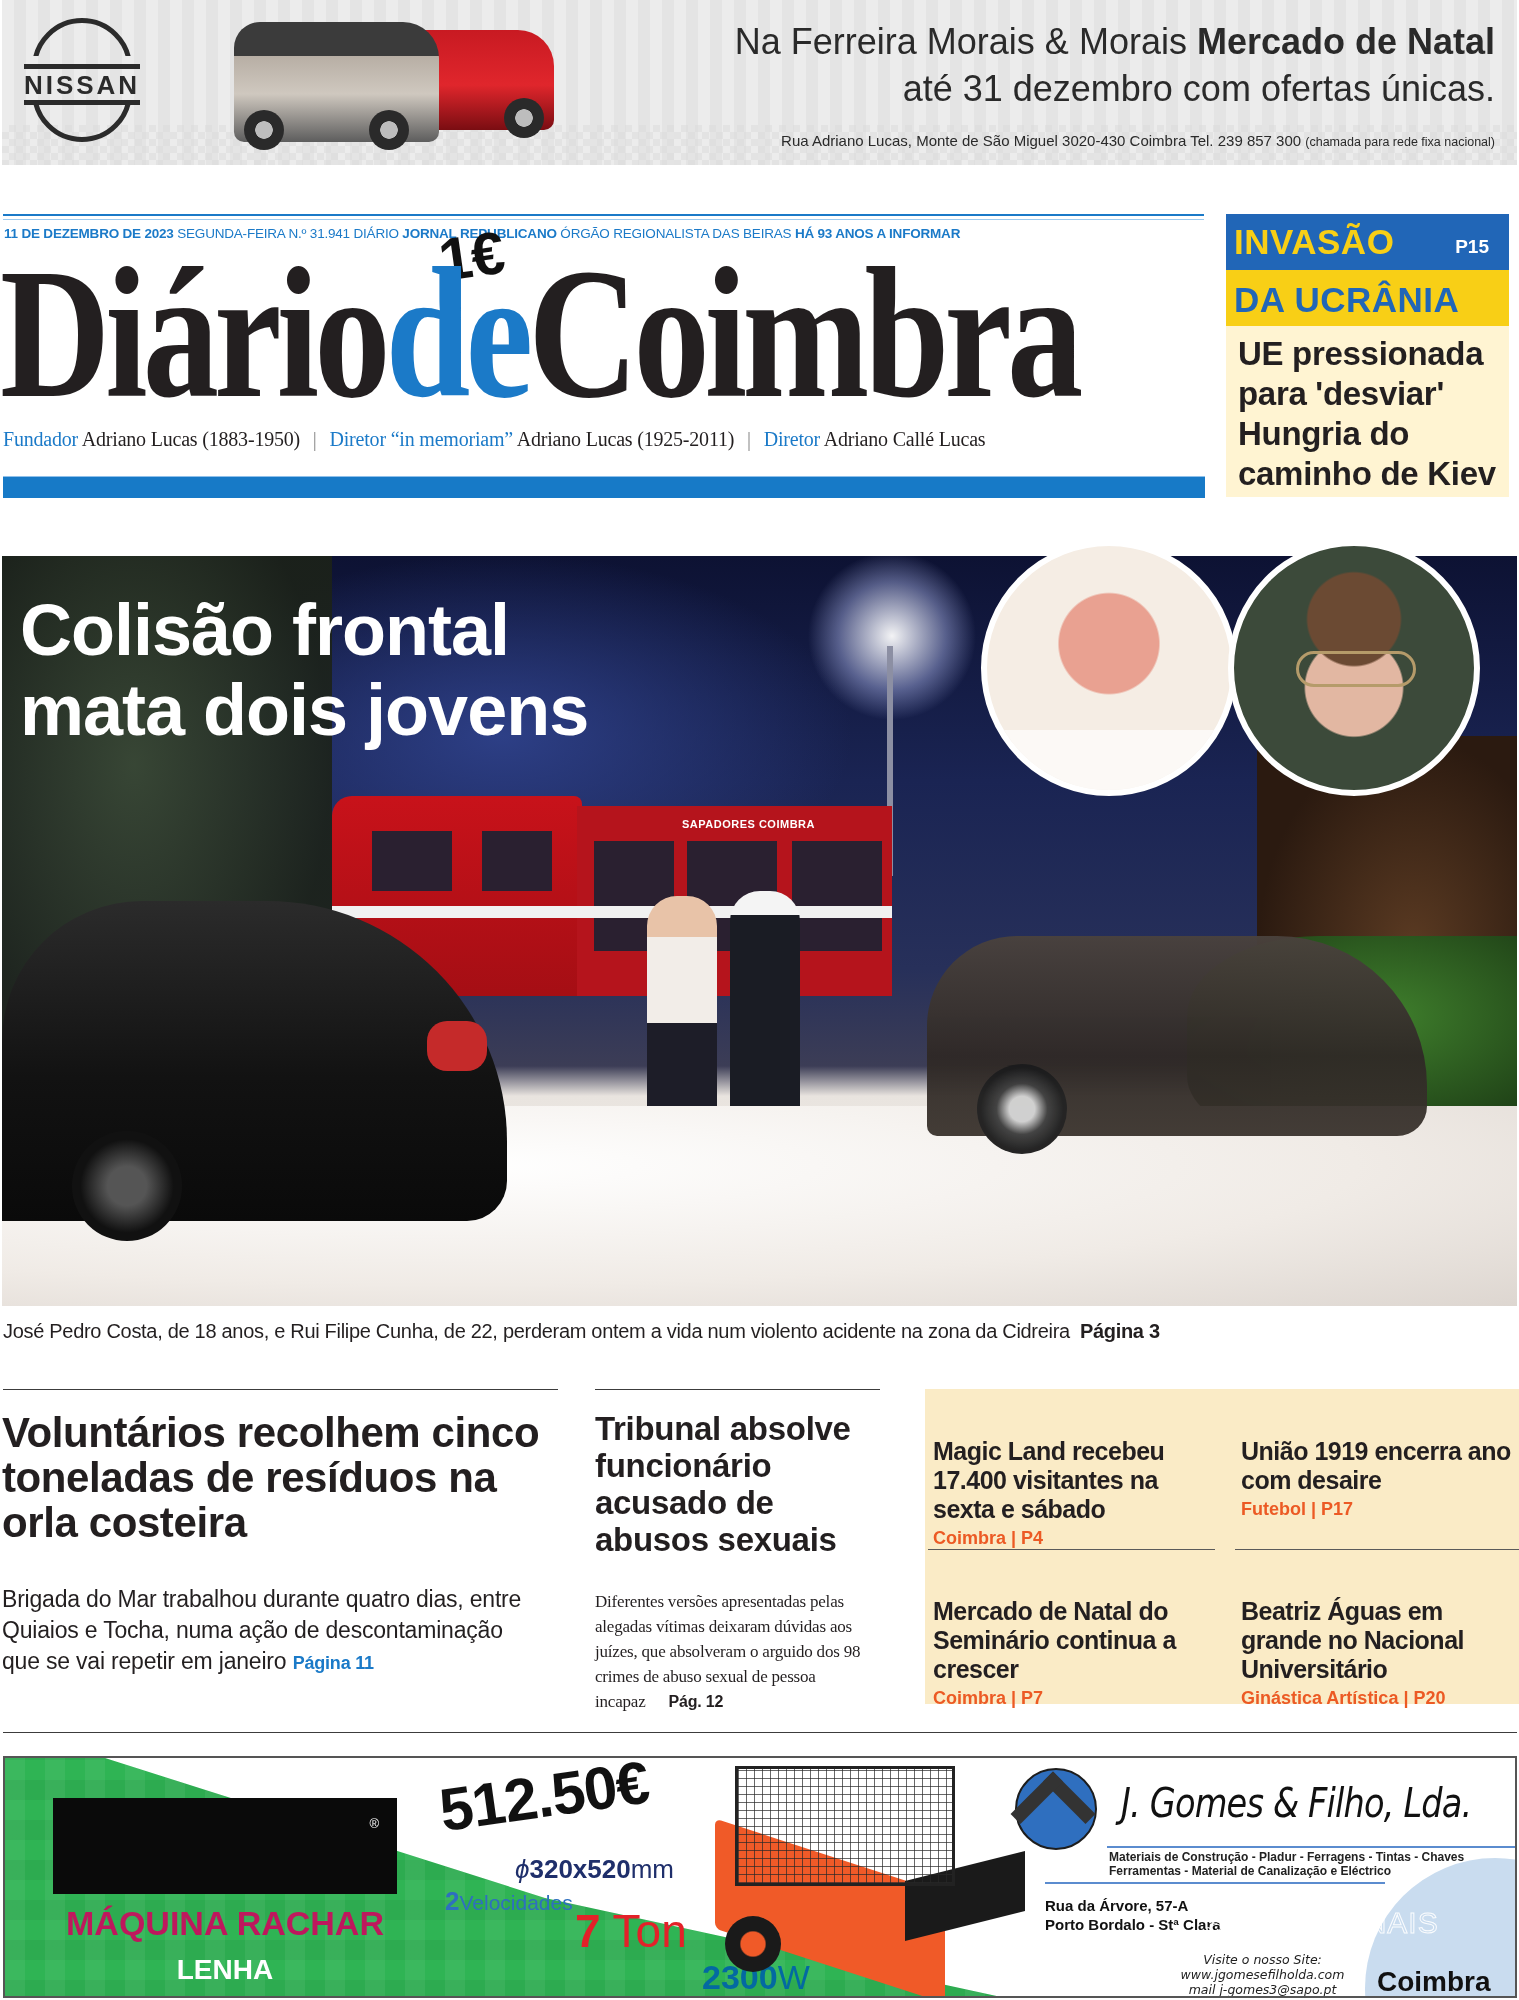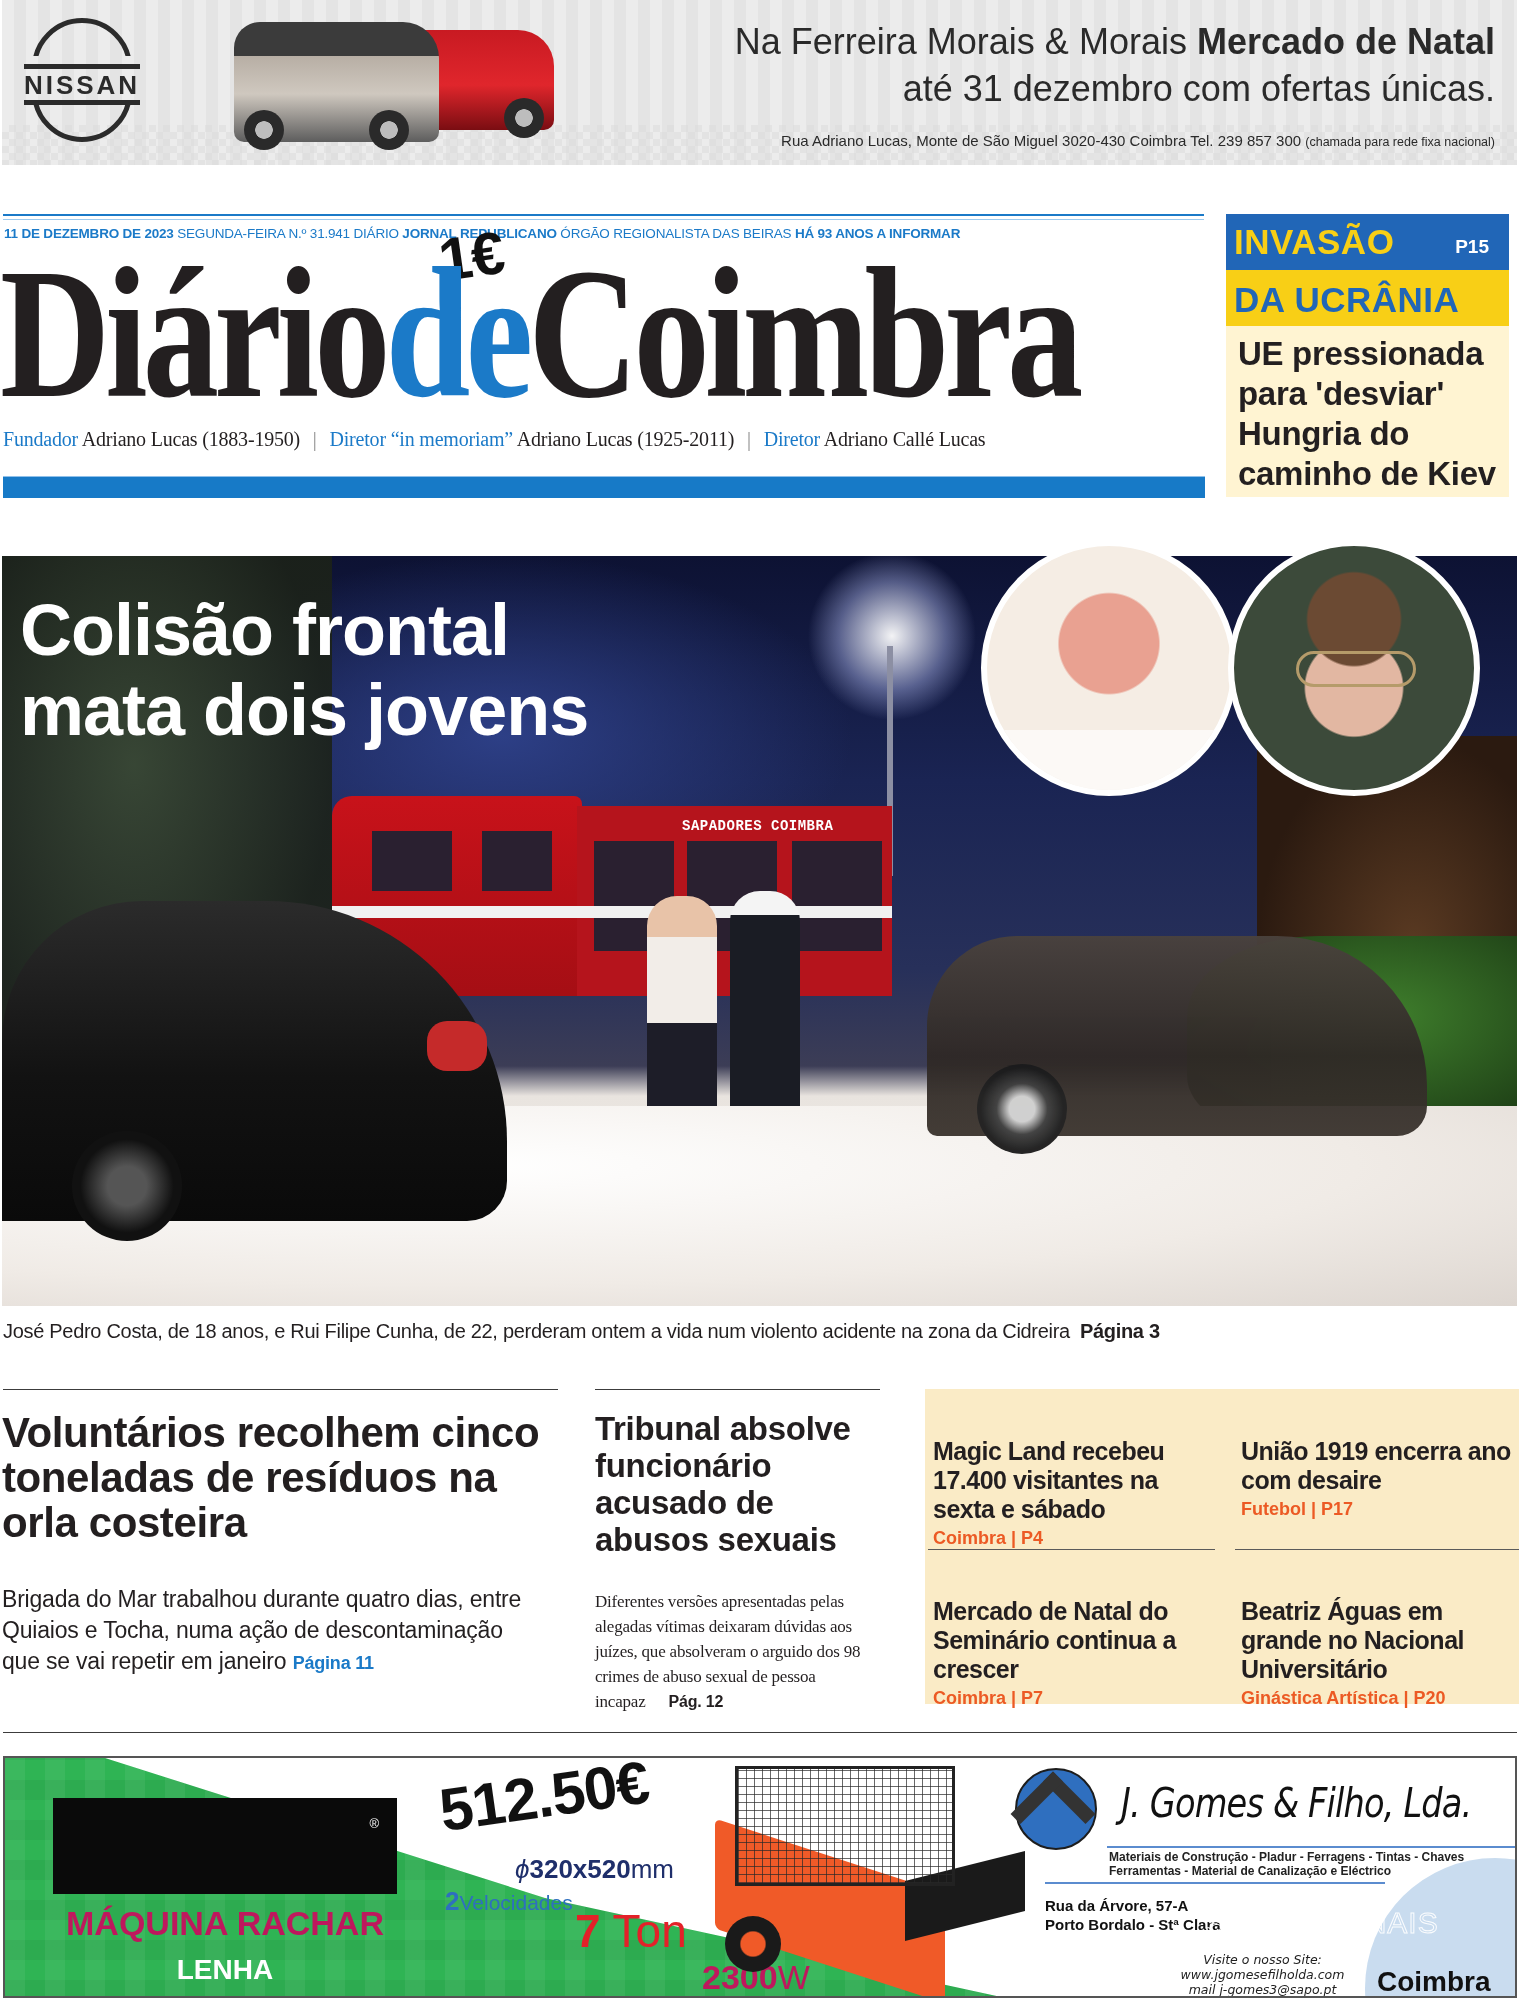--- a/index.html
+++ b/index.html
@@ -97,21 +97,21 @@
     .hero .trees-r { position: absolute; right: 0; top: 180px; width: 260px; height: 420px;
       background: radial-gradient(ellipse at 60% 50%, #5a3a22, #2b1a10 70%); }
     .hero .hedge { position: absolute; right: 0; top: 380px; width: 330px; height: 200px;
       background: radial-gradient(ellipse at 60% 40%, #3f7f2c, #1e3f16 75%); border-radius: 40% 0 0 30%; }
     .hero .pole { position: absolute; left: 885px; top: 90px; width: 6px; height: 230px; background: #8c8fa3; }
     .hero .truck { position: absolute; left: 330px; top: 240px; width: 560px; height: 230px; }
     .hero .truck .cab { position: absolute; left: 0; top: 0; width: 250px; height: 200px; background: linear-gradient(180deg,#c8121a,#a50e14); border-radius: 20px 8px 0 0; }
     .hero .truck .body { position: absolute; left: 245px; top: 10px; width: 315px; height: 190px; background: #b5141c; }
     .hero .truck .win { position: absolute; background: #2a2030; }
     .hero .truck .stripe { position: absolute; left: 0; top: 110px; width: 560px; height: 12px; background: #f1f1f1; }
-    .hero .truck .label { position: absolute; left: 350px; top: 22px; color: #fff; font-weight: 700; font-size: 14px; letter-spacing: 0.5px; font-family: Liberation Mono, monospace; }
+    .hero .truck .label { position: absolute; left: 350px; top: 22px; color: #fff; font-weight: 700; font-size: 11px; letter-spacing: 0.5px; }
     .hero .car-black { position: absolute; left: 0; top: 345px; width: 505px; height: 320px;
       background: linear-gradient(180deg,#2b2b2b 0%,#121212 55%,#0a0a0a 100%); border-radius: 140px 240px 40px 0; }
     .hero .car-black .wheel { position: absolute; left: 70px; bottom: -20px; width: 110px; height: 110px; border-radius: 50%; background: radial-gradient(circle,#555 25%,#111 60%); }
     .hero .car-black .taillight { position: absolute; right: 20px; top: 120px; width: 60px; height: 50px; background: #c52a2a; border-radius: 20px; }
     .hero .car-burnt { position: absolute; left: 925px; top: 380px; width: 500px; height: 200px;
       background: linear-gradient(180deg,#4a423d,#2f2926 60%,#3a332d); border-radius: 90px 150px 30px 10px; opacity: .95; }
     .hero .car-burnt .wheel { position: absolute; left: 50px; bottom: -18px; width: 90px; height: 90px; border-radius: 50%; background: radial-gradient(circle,#cfcfcf 20%,#3b3b3b 40%,#1a1a1a 65%); }
     .hero .person { position: absolute; width: 70px; border-radius: 30px 30px 4px 4px; }
     .hero .person.civ { left: 645px; top: 340px; height: 230px; background: linear-gradient(180deg,#e8c3a8 0 18%,#f2ede8 18% 55%,#1d1d28 55%); }
     .hero .person.fire { left: 728px; top: 335px; height: 240px; background: linear-gradient(180deg,#f4f4f4 0 10%,#1a1c24 10%); }
@@ -163,21 +163,21 @@
     .mader-box .reg { position: absolute; right: 18px; top: 18px; color: #fff; font-size: 13px; }
     .mader-sub1 { position: absolute; left: 30px; top: 146px; width: 380px; text-align: center; color: #be185d; font-weight: 700; font-size: 34px; }
     .mader-sub2 { position: absolute; left: 30px; top: 196px; width: 380px; text-align: center; color: #fff; font-weight: 700; font-size: 28px; }
     .price { position: absolute; left: 440px; top: 18px; font-weight: 900; font-size: 60px; color: #111; transform: rotate(-8deg); transform-origin: left bottom; letter-spacing: -1px; }
     .dim { position: absolute; left: 510px; top: 96px; font-size: 26px; color: #1f2f6b; }
     .dim b { font-weight: 800; }
     .speeds { position: absolute; left: 440px; top: 128px; font-size: 21px; color: #2e6fbf; }
     .speeds b { font-size: 26px; font-weight: 800; }
     .ton { position: absolute; left: 570px; top: 146px; font-size: 46px; color: #e32129; }
     .ton b { font-weight: 800; }
-    .watt { position: absolute; left: 697px; top: 200px; font-size: 34px; color: #be185d; }
+    .watt { position: absolute; left: 697px; top: 200px; font-size: 34px; color: #0369a1; }
     .watt b { font-weight: 800; }
     .splitter { position: absolute; left: 700px; top: 8px; width: 320px; height: 228px; }
     .splitter .cage { position: absolute; left: 30px; top: 0; width: 220px; height: 120px;
       border: 3px solid #222; background:
         repeating-linear-gradient(90deg, rgba(40,40,40,.7) 0 1px, transparent 1px 8px),
         repeating-linear-gradient(0deg, rgba(40,40,40,.7) 0 1px, transparent 1px 8px); }
     .splitter .beam { position: absolute; left: 10px; top: 90px; width: 230px; height: 110px; background: #f05a28; transform: skewY(18deg); border-radius: 6px; }
     .splitter .tray { position: absolute; left: 200px; top: 100px; width: 120px; height: 60px; background: #1a1a1a; transform: skewY(-14deg); }
     .splitter .wheel { position: absolute; left: 20px; top: 150px; width: 56px; height: 56px; border-radius: 50%; background: radial-gradient(circle,#f05a28 30%,#1a1a1a 34%); }
     .gomes-logo { position: absolute; left: 1010px; top: 10px; width: 82px; height: 82px; border-radius: 50%; background: #2f6fbf; border: 2px solid #1d1d1d; }

